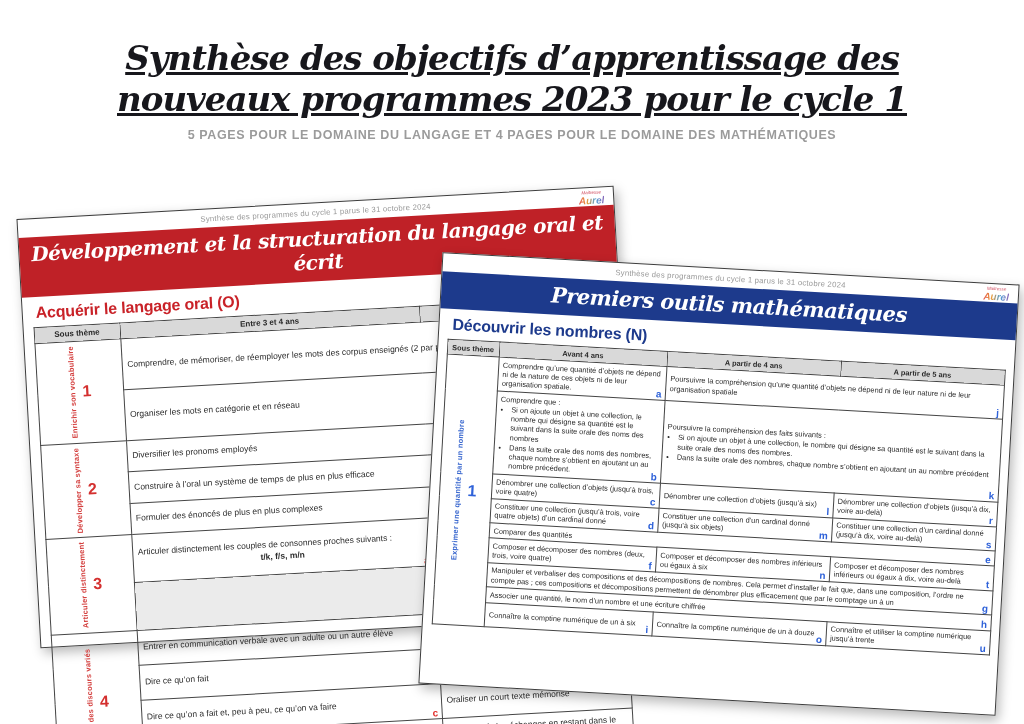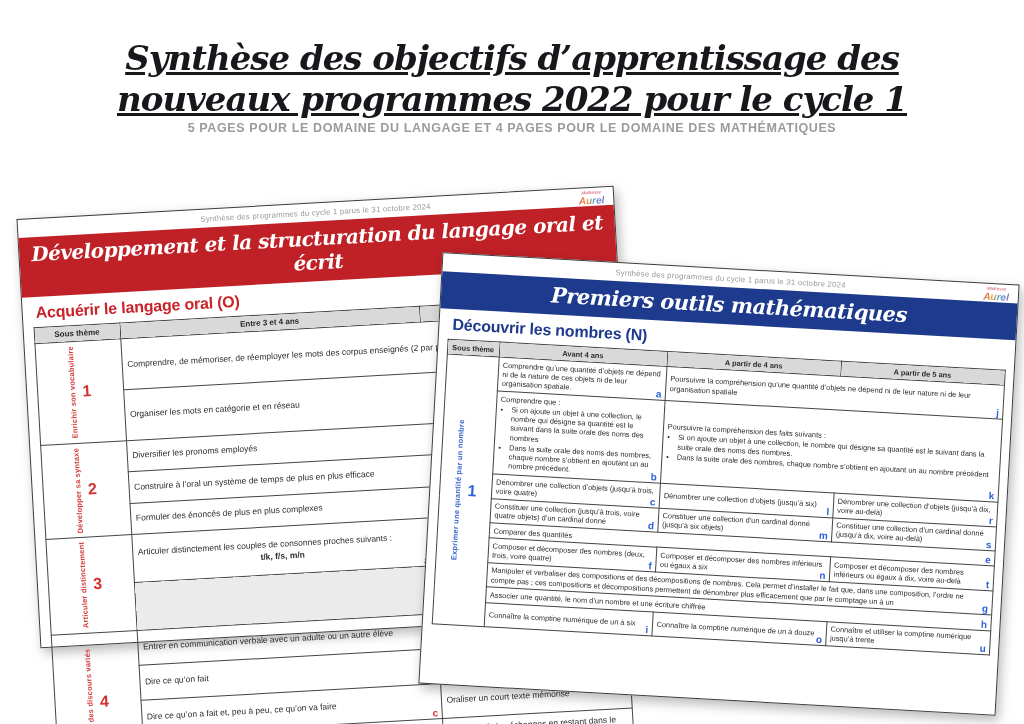--- a/index.html
+++ b/index.html
@@ -7,21 +7,21 @@
     width:1024px;height:724px;background:#ffffff;overflow:hidden;position:relative;
     font-family:"Liberation Sans",sans-serif;color:#222;
   }
   
   .title-block{position:absolute;top:38px;left:0;width:1024px;text-align:center;}
   .main-title{
     font-family:"DejaVu Serif",serif;font-style:italic;font-weight:bold;
     font-size:34px;line-height:1.22;color:#17171c;letter-spacing:-1px;text-decoration:underline;
   }
   .subtitle{
-    margin-top:0;color:#9b9b9b;font-size:12.5px;letter-spacing:.6px;
+    margin-top:7px;color:#9b9b9b;font-size:12.5px;letter-spacing:.6px;
     text-transform:uppercase;font-weight:bold;
   }
   
   .page{
     position:absolute;background:#ffffff;border:1.6px solid #3c3c3c;
     box-shadow:3px 5px 12px rgba(0,0,0,.28);box-sizing:border-box;
   }
   .page-left{left:28px;top:202px;width:598px;height:430px;transform:rotate(-3.2deg);z-index:1;}
   .page-right{left:430px;top:268px;width:578px;height:432px;transform:rotate(3.2deg);z-index:2;}
   .page-note{
@@ -82,21 +82,21 @@
   ul.cell-bullets{margin:1px 0 0 0;padding-left:11px;}
   ul.cell-bullets li{margin:0 0 1px 0;}
   .mh28{height:26px;} .mh34{height:32px;} .mh20{height:18px;}
 </style>
 </head>
 <body>
 
 <div class="title-block">
   <div class="main-title">
     <div>Synthèse des objectifs d’apprentissage des</div>
-    <div>nouveaux programmes 2022 pour le cycle 1</div>
+    <div>nouveaux programmes 2023 pour le cycle 1</div>
   </div>
   <div class="subtitle">5 PAGES POUR LE DOMAINE DU LANGAGE ET 4 PAGES POUR LE DOMAINE DES MATHÉMATIQUES</div>
 </div>
 
 <div class="page page-left">
   <div class="page-note">Synthèse des programmes du cycle 1 parus le 31 octobre 2024</div>
   <div class="logo">
     <span class="logo-top">Maitresse</span>
     <span class="logo-main">Aurel</span>
   </div>

